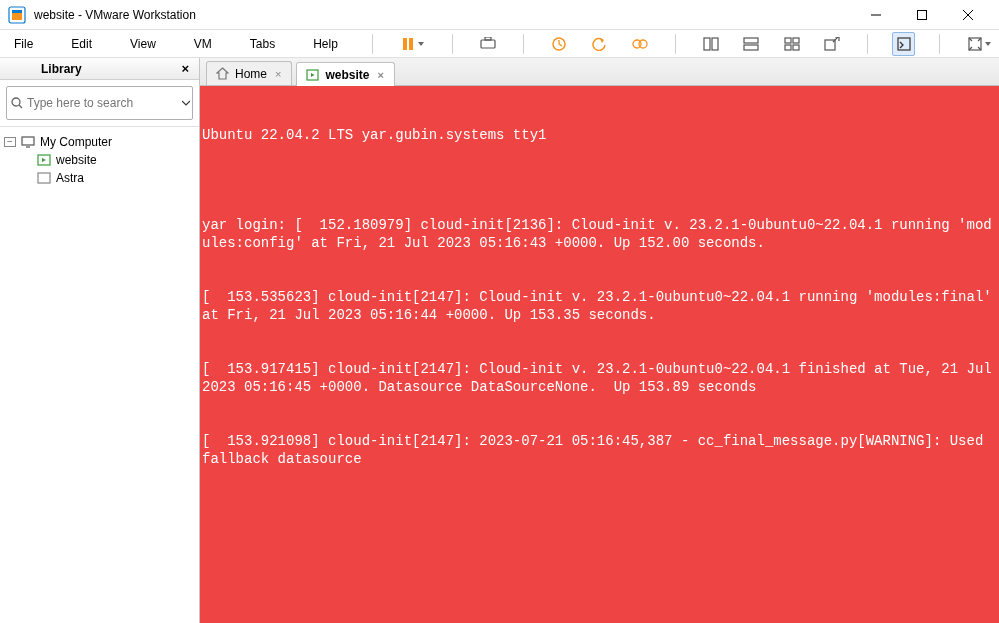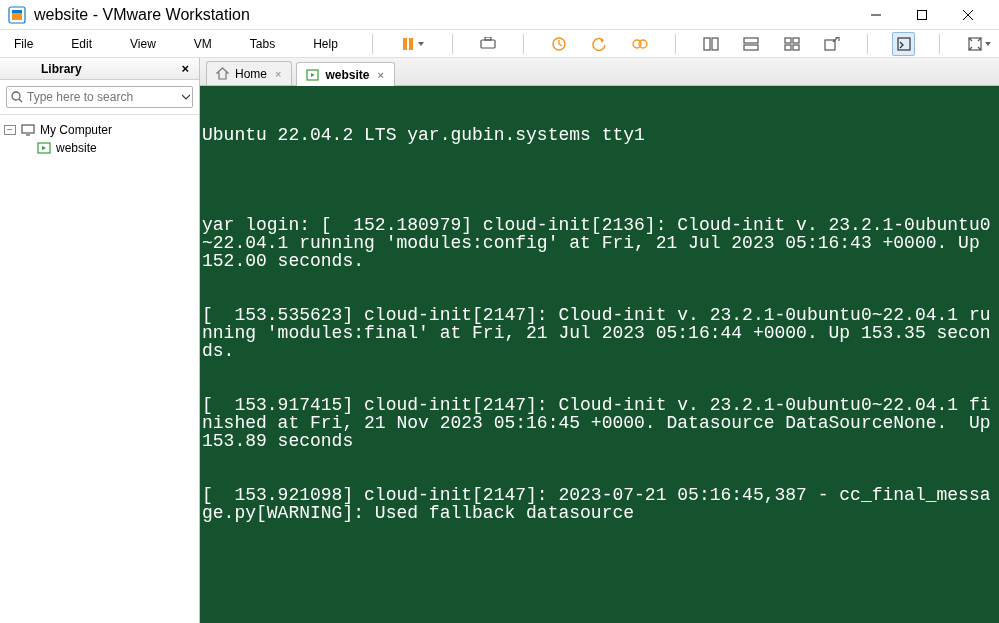--- a/index.html
+++ b/index.html
@@ -1,21 +1,21 @@
 <!DOCTYPE html>
 <html><head>
 <meta charset="utf-8">
 <style>
 * { margin: 0; padding: 0; box-sizing: border-box; }
 body { font-family: "Segoe UI", Tahoma, sans-serif; font-size: 12px; background: #fff; width: 999px; height: 623px; overflow: hidden; display: flex; flex-direction: column; }
 
 
 .titlebar { height: 30px; display: flex; align-items: center; padding: 0 8px; border-bottom: 1px solid #e0e0e0; }
 .titlebar .app-icon { width: 18px; height: 18px; margin-right: 8px; }
-.titlebar .title { flex: 0 0 auto; font-size: 16px; color: #000; }
+.titlebar .title { flex: 0 0 auto; font-size: 12px; color: #000; }
 .titlebar .spacer { flex: 1; }
 .titlebar .win-btn { width: 46px; height: 30px; display: flex; align-items: center; justify-content: center; color: #000; }
 
 
 .menubar { height: 28px; display: flex; align-items: center; padding: 0 4px; border-bottom: 1px solid #e0e0e0; gap: 18px; }
 .menubar .menu-item { padding: 4px 10px; font-size: 12px; cursor: default; }
 .menubar .sep { width: 1px; height: 20px; background: #d0d0d0; margin: 0 6px; }
 .menubar .tool-btn { width: 28px; height: 24px; display: flex; align-items: center; justify-content: center; border-radius: 2px; cursor: default; }
 .menubar .tool-btn.dd { width: 38px; justify-content: flex-start; padding-left: 4px; position: relative; }
 .menubar .tool-btn.dd .caret { position: absolute; right: 4px; }
@@ -24,39 +24,39 @@
 
 
 .main { flex: 1; display: flex; min-height: 0; }
 
 
 .library { width: 200px; display: flex; flex-direction: column; border-right: 1px solid #c5c5c5; }
 .library-header { height: 22px; background: linear-gradient(#fdfdfd, #ececec); border-bottom: 1px solid #d0d0d0; display: flex; align-items: center; padding: 0 6px; font-size: 12px; font-weight: bold; }
 .library-header .lib-title { flex: 1; font-weight: bold; margin-left: 35px; }
 .library-header .close-lib { font-weight: bold; cursor: default; padding: 0 4px; font-size: 13px; }
 .library-search { padding: 6px; border-bottom: 1px solid #e0e0e0; }
-.search-wrap { display: flex; align-items: center; border: 1px solid #b0b0b0; height: 22px; padding: 0 4px; border-radius: 2px; }
+.search-wrap { display: flex; align-items: center; border: 1px solid #b0b0b0; height: 34px; padding: 0 4px; border-radius: 2px; }
 .search-wrap .mag { width: 14px; color: #666; display: flex; align-items: center; justify-content: center; }
 .search-wrap input { flex: 1; border: none; outline: none; font-size: 12px; padding-left: 4px; color: #777; background: transparent; }
 .search-wrap .dd-caret { width: 12px; color: #333; display: flex; justify-content: center; }
 .tree { padding: 6px 4px; font-size: 12px; }
 .tree-row { display: flex; align-items: center; height: 18px; padding: 1px 0; cursor: default; }
 .tree-row .exp { width: 12px; text-align: center; color: #666; font-size: 10px; border: 1px solid #888; height: 10px; line-height: 8px; margin-right: 4px; }
 .tree-row .icon { width: 16px; display: flex; justify-content: center; margin-right: 4px; }
 .tree-row.child { padding-left: 32px; }
 
 
 .right { flex: 1; display: flex; flex-direction: column; min-width: 0; justify-content: flex-end; }
 .tabbar { height: 28px; background: linear-gradient(#f4f4f4, #e8e8e8); display: flex; align-items: flex-end; padding: 0 6px; border-bottom: 1px solid #c0c0c0; gap: 4px; }
 .tab { height: 24px; display: flex; align-items: center; padding: 0 8px; border: 1px solid #c0c0c0; border-bottom: none; border-radius: 3px 3px 0 0; background: #f0f0f0; font-size: 12px; gap: 6px; cursor: default; }
 .tab.active { background: #fff; font-weight: bold; position: relative; top: 1px; }
 .tab .x { color: #888; font-size: 11px; padding: 0 2px; }
 .tab .tab-icon { width: 14px; height: 14px; display: flex; align-items: center; justify-content: center; }
 
-.console { flex: 1; background: #14532d; color: #fff; font-family: "Consolas", "Courier New", monospace; font-size: 18px; line-height: 18px; padding: 4px 2px; white-space: pre-wrap; word-break: break-all; overflow: hidden; position: relative; }
+.console { flex: 1; background: #ef4444; color: #fff; font-family: "Consolas", "Courier New", monospace; font-size: 14px; line-height: 18px; padding: 4px 2px; white-space: pre-wrap; word-break: break-all; overflow: hidden; position: relative; }
 .console .line { display: block; }
 
 
 svg { display: block; }
 </style>
 </head>
 <body>
 
 <div class="titlebar">
   <span class="app-icon">
@@ -207,20 +207,28 @@
       </div>
       <div class="tree-row child">
         <span class="icon">
           <svg width="14" height="12">
               <rect x="1" y="1" width="12" height="10" fill="none" stroke="#3a9b3a" stroke-width="1.2"></rect>
               <path d="M5 4 L9 6 L5 8 Z" fill="#3a9b3a"></path>
             </svg>
         </span>
         <span>website</span>
       </div>
+      <div class="tree-row child">
+        <span class="icon">
+          <svg width="14" height="12">
+              <rect x="1" y="1" width="12" height="10" fill="none" stroke="#888" stroke-width="1.2"></rect>
+            </svg>
+        </span>
+        <span>Astra</span>
+      </div>
     </div>
   </div>
 
   <div class="right">
     <div class="tabbar">
       <div class="tab">
         <span class="tab-icon">
           <svg width="13" height="13">
               <path d="M6.5 1 L12 6 L10 6 L10 12 L3 12 L3 6 L1 6 Z" fill="none" stroke="#777" stroke-width="1.2"></path>
             </svg>
@@ -237,18 +245,18 @@
         </span>
         <span>website</span>
         <span class="x">×</span>
       </div>
     </div>
     <div class="console">
       <span class="line">Ubuntu 22.04.2 LTS yar.gubin.systems tty1</span>
       <span class="line"></span>
       <span class="line">yar login: [  152.180979] cloud-init[2136]: Cloud-init v. 23.2.1-0ubuntu0~22.04.1 running 'modules:config' at Fri, 21 Jul 2023 05:16:43 +0000. Up 152.00 seconds.</span>
       <span class="line">[  153.535623] cloud-init[2147]: Cloud-init v. 23.2.1-0ubuntu0~22.04.1 running 'modules:final' at Fri, 21 Jul 2023 05:16:44 +0000. Up 153.35 seconds.</span>
-      <span class="line">[  153.917415] cloud-init[2147]: Cloud-init v. 23.2.1-0ubuntu0~22.04.1 finished at Fri, 21 Nov 2023 05:16:45 +0000. Datasource DataSourceNone.  Up 153.89 seconds</span>
+      <span class="line">[  153.917415] cloud-init[2147]: Cloud-init v. 23.2.1-0ubuntu0~22.04.1 finished at Tue, 21 Jul 2023 05:16:45 +0000. Datasource DataSourceNone.  Up 153.89 seconds</span>
       <span class="line">[  153.921098] cloud-init[2147]: 2023-07-21 05:16:45,387 - cc_final_message.py[WARNING]: Used fallback datasource</span>
     </div>
   </div>
 
 </div>
 
 </body></html>

